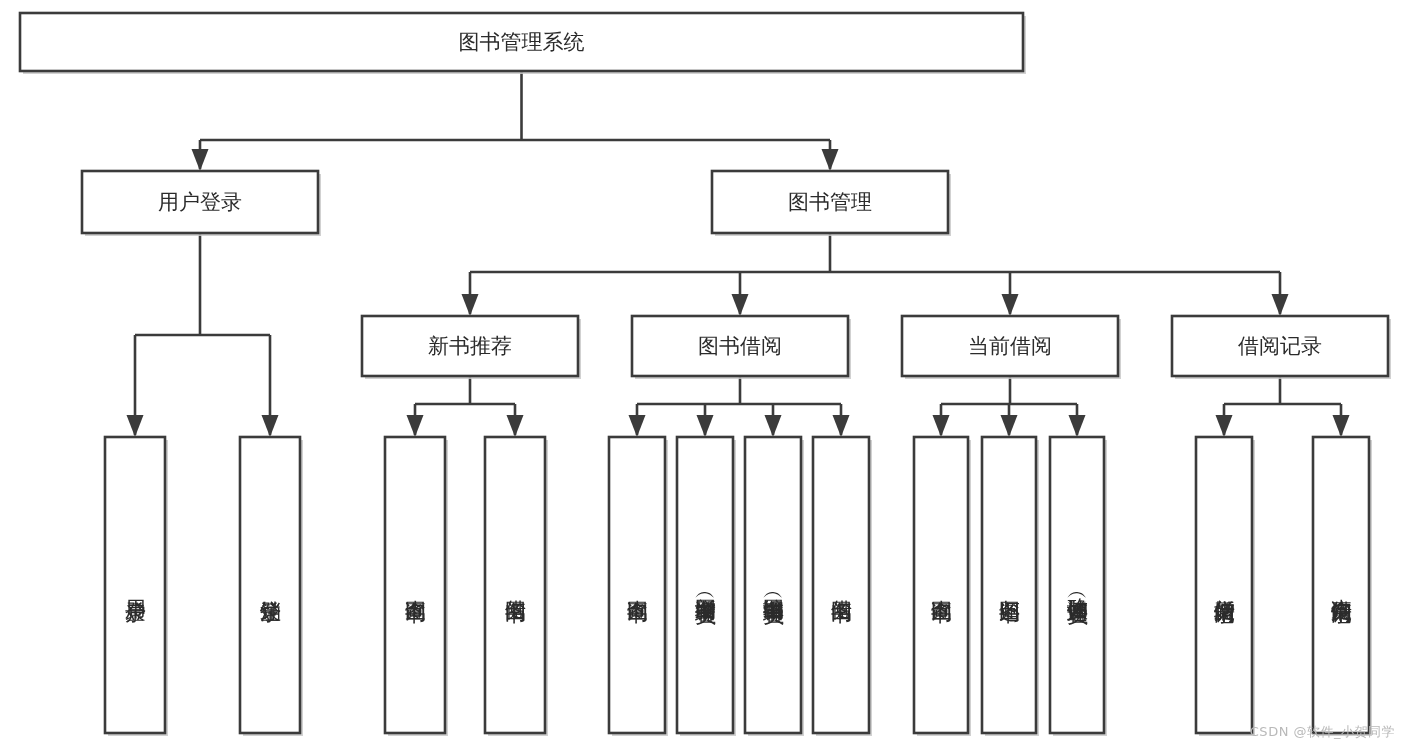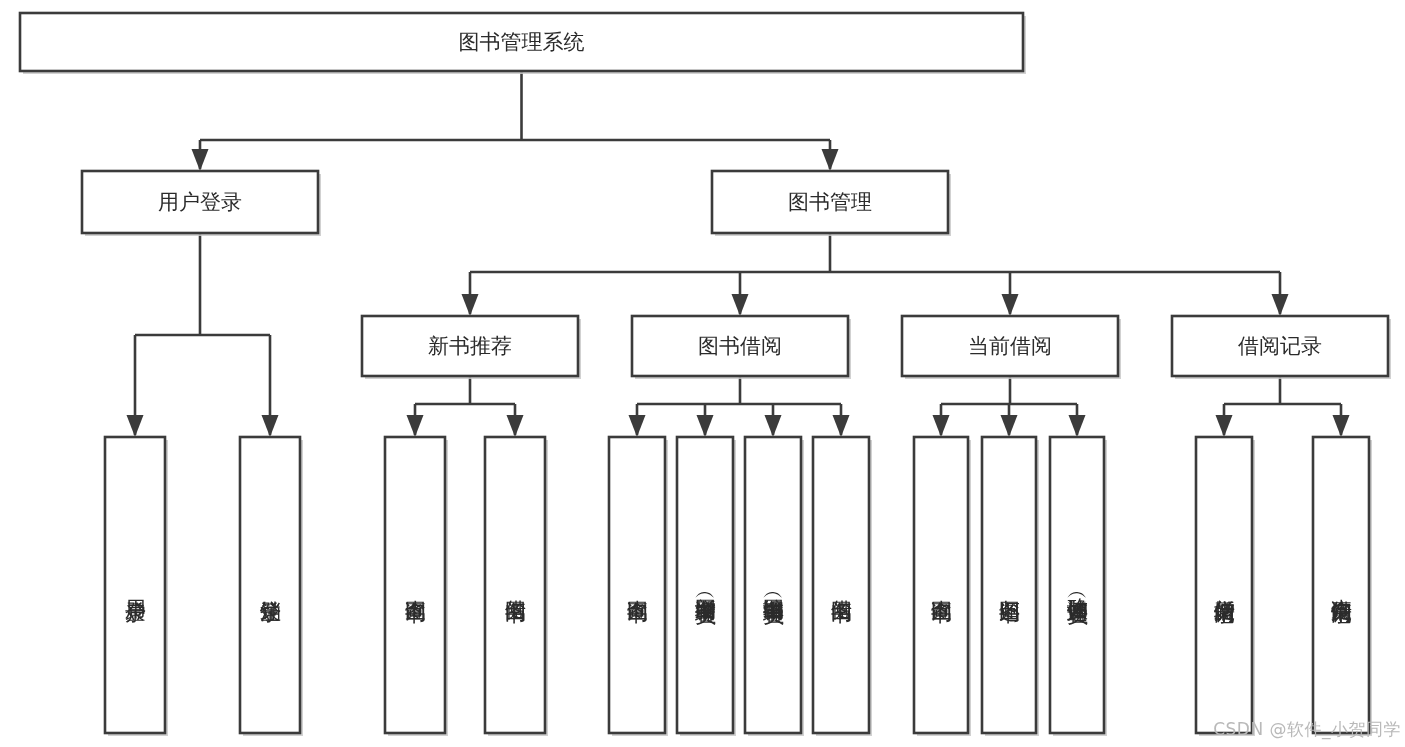--- a/index.html
+++ b/index.html
@@ -61,24 +61,24 @@
     font-family: "DejaVu Sans", "Liberation Sans", sans-serif;
     font-size: 21px;
     line-height: 1.18;
     color: #2b2b2b;
     letter-spacing: 1px;
     white-space: nowrap;
     pointer-events: none;
   }
   .watermark {
     position: absolute;
-    right: 4px;
+    right: 10px;
     bottom: 6px;
     font-family: "DejaVu Sans", "Liberation Sans", sans-serif;
-    font-size: 17px;
+    font-size: 13px;
     color: #b9b9b9;
     letter-spacing: 0.5px;
     white-space: nowrap;
   }
 </style>
 </head>
 <body>
 
 <div id="diagram-root">
 

